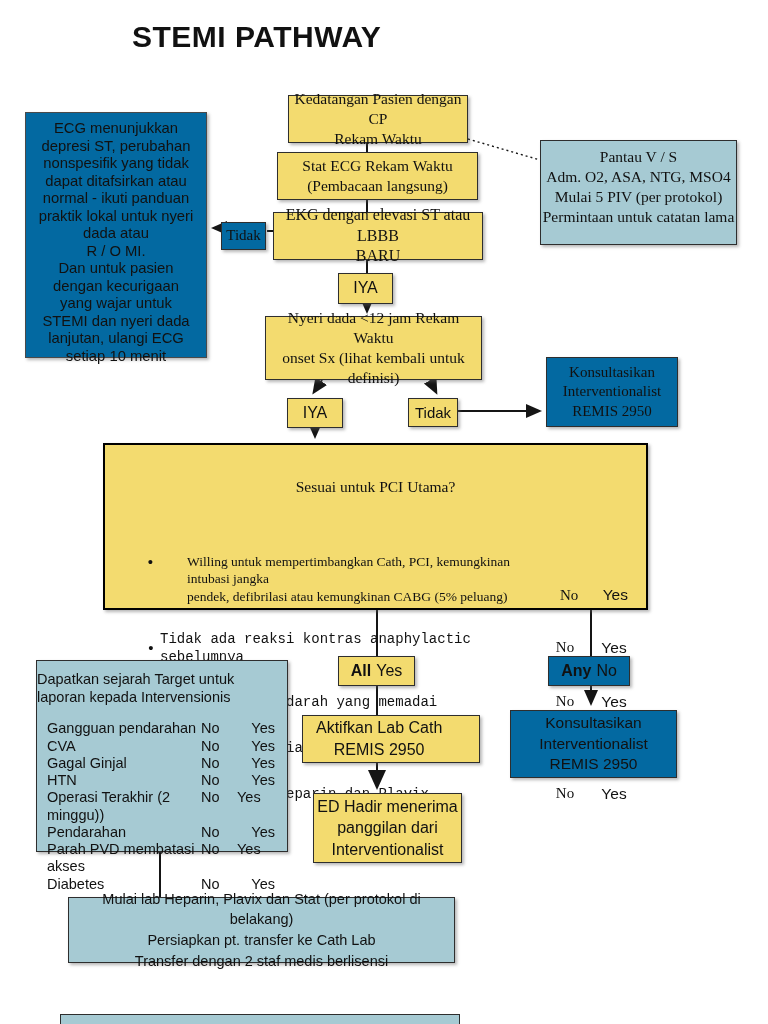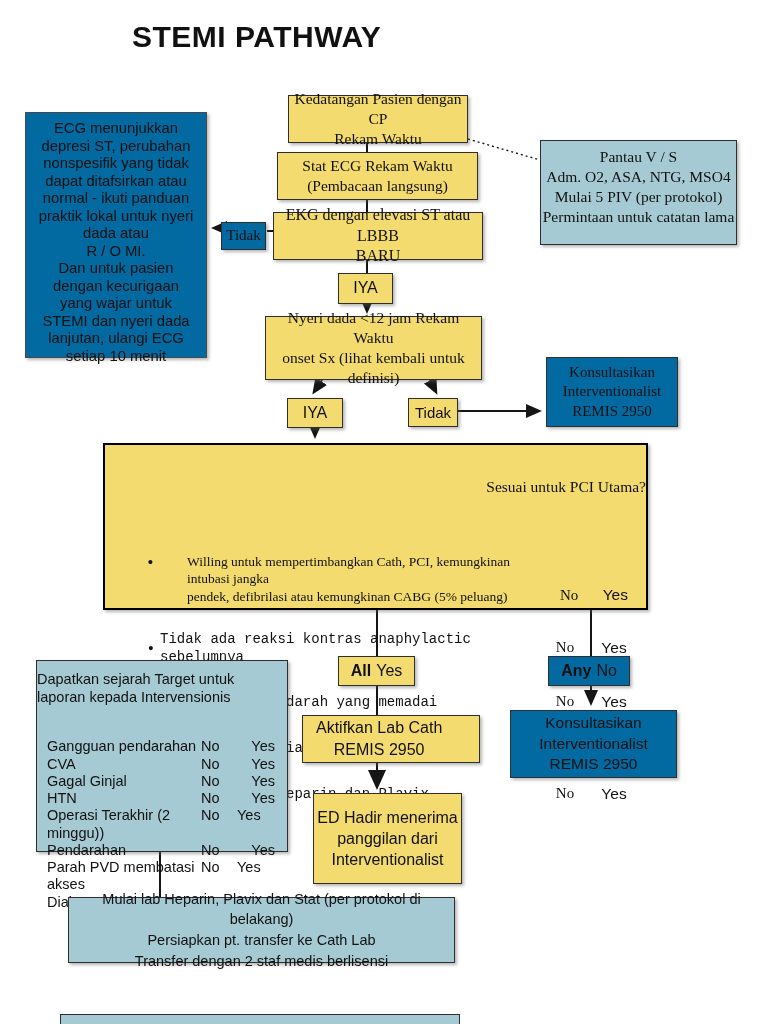--- a/index.html
+++ b/index.html
@@ -12,35 +12,35 @@
   .yellow{background:#F3DB6F;}
   .green{background:#0369a1;}
   .blue{background:#A6CAD3;}
   .serif{font-family:"Liberation Serif",serif;}
   .sans{font-family:"Liberation Sans",sans-serif;}
   #title{left:100px;top:20px;font-size:30px;font-weight:bold;letter-spacing:.5px;margin-left:32px;}
   svg.wires{position:absolute;left:0;top:0;pointer-events:none;}
 
   
   #bigbox{display:block;border:2px solid #000;padding:0;}
-  #bigbox .bb-title{margin-top:11px;text-align:right;font-size:15.5px;}
+  #bigbox .bb-title{margin-top:11px;text-align:center;font-size:15.5px;}
   #bigbox .rows{margin-top:14px;padding-left:37px;padding-right:8px;}
   .b-row{display:flex;align-items:flex-end;margin-bottom:4px;}
   .b-dot{width:18px;font-size:15px;line-height:1.25;}
   .b-text{width:380px;text-align:left;white-space:pre-line;line-height:1.3;}
   .b-no{width:50px;text-align:center;font-size:15px;font-family:"Liberation Serif",serif;}
   .b-yes{width:48px;text-align:center;font-size:15.5px;font-family:"Liberation Sans",sans-serif;}
   .b1{font-size:13.5px;font-family:"Liberation Serif",serif;margin-left:28px;}
   .bm{font-size:14px;font-family:"Liberation Mono",monospace;}
   .b-row.single{align-items:center;margin-bottom:5px;}
 
   
   #history{display:block;text-align:left;white-space:normal;}
   #history .h-head{margin-top:9px;text-align:left;font-size:14.5px;white-space:pre-line;line-height:1.25;}
-  #history .h-rows{margin-top:32px;padding-left:10px;padding-right:12px;}
+  #history .h-rows{margin-top:14px;padding-left:10px;padding-right:12px;}
   .h-row{display:flex;font-size:14.5px;line-height:1.19;}
   .h-label{flex:1;}
   .h-no{width:36px;}
   .h-yes{width:38px;text-align:right;}
 </style>
 </head>
 <body>
 
 <div id="page">
 
@@ -213,21 +213,21 @@
         <div class="h-no">No</div>
         <div class="h-yes">Yes</div>
       </div>
     </div>
   </div>
 
   <div class="node yellow sans" style="left:302px;top:715px;width:178px;height:48px;font-size:16px;
        justify-content:flex-start;text-align:center;padding-left:13px;line-height:1.35;">Aktifkan Lab Cath
 REMIS 2950</div>
 
-  <div class="node yellow sans" style="left:313px;top:793px;width:149px;height:91px;font-size:16px;line-height:1.32;">ED Hadir menerima
+  <div class="node yellow sans" style="left:313px;top:793px;width:149px;height:70px;font-size:16px;line-height:1.32;">ED Hadir menerima
 panggilan dari
 Interventionalist</div>
 
   <div class="node green sans" style="left:510px;top:710px;width:167px;height:68px;font-size:15.5px;line-height:1.32;">Konsultasikan
 Interventionalist
 REMIS 2950</div>
 
   <div class="node blue sans" style="left:68px;top:897px;width:387px;height:66px;font-size:14.5px;line-height:1.42;">Mulai lab Heparin, Plavix dan Stat (per protokol di belakang)
 Persiapkan pt. transfer ke Cath Lab
 Transfer dengan 2 staf medis berlisensi</div>

